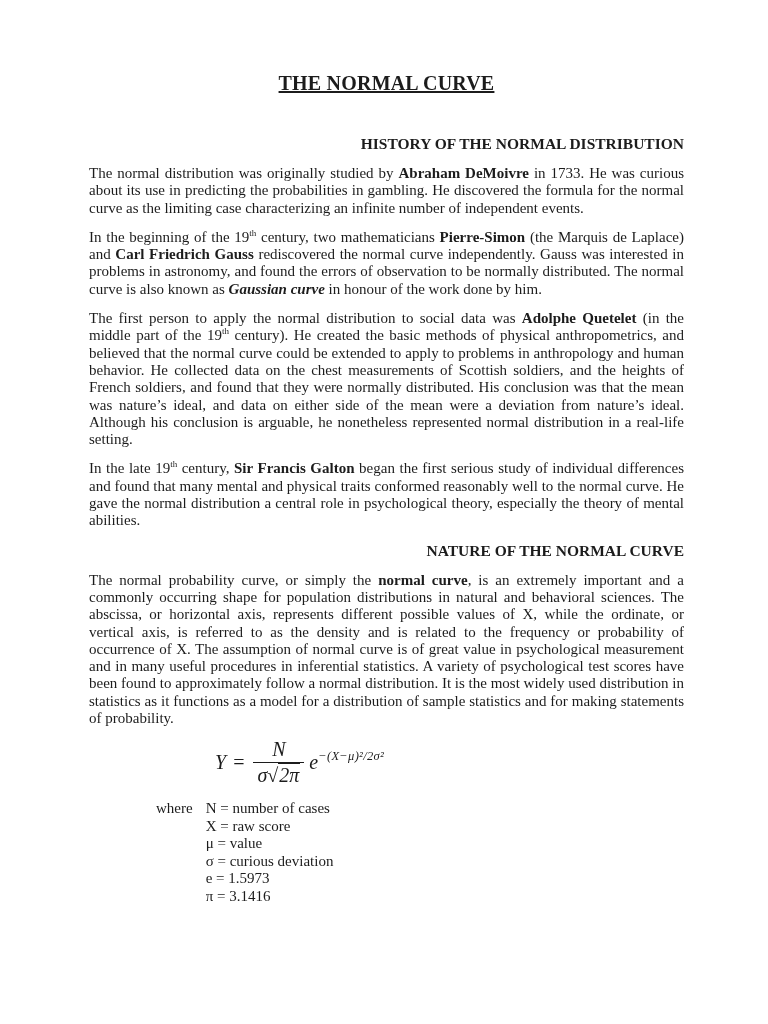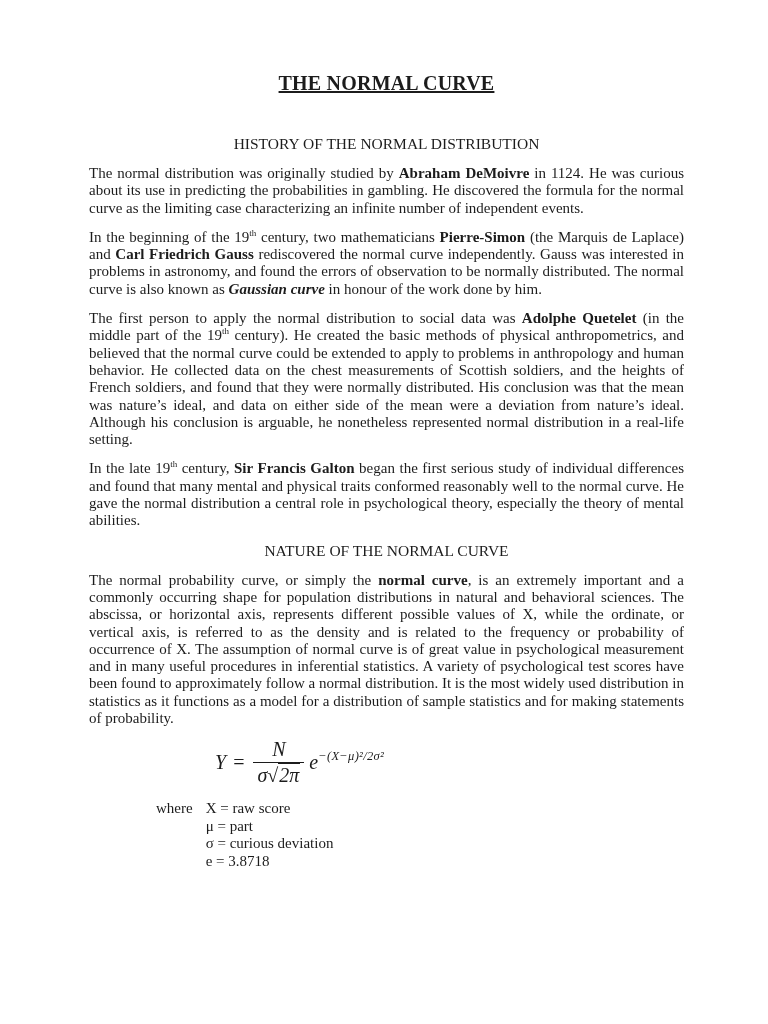--- a/index.html
+++ b/index.html
@@ -24,22 +24,22 @@
   .doc-title {
     font-size: 20px;
     font-weight: bold;
     text-align: center;
     text-decoration: underline;
     margin: 0 0 40px 0;
     letter-spacing: 0.2px;
   }
   .section-heading {
     font-size: 15.5px;
-    font-weight: normal;
-    text-align: center;
+    font-weight: bold;
+    text-align: right;
     margin: 0 0 12px 0;
     line-height: 18px;
   }
   .para {
     font-size: 15px;
     line-height: 17.3px;
     text-align: justify;
     margin: 0 0 12px 0;
   }
   .para .b { font-weight: bold; }
@@ -98,21 +98,21 @@
 </style>
 </head>
 <body>
 
 <div class="page">
 
   <h1 class="doc-title">THE NORMAL CURVE</h1>
 
   <h2 class="section-heading">HISTORY OF THE NORMAL DISTRIBUTION</h2>
 
-  <p class="para"><span>The normal distribution was originally studied by </span><span class="b">Abraham DeMoivre</span><span> in 1124. He was curious about its use in predicting the probabilities in gambling. He discovered the formula for the normal curve as the limiting case characterizing an infinite number of independent events.</span></p>
+  <p class="para"><span>The normal distribution was originally studied by </span><span class="b">Abraham DeMoivre</span><span> in 1733. He was curious about its use in predicting the probabilities in gambling. He discovered the formula for the normal curve as the limiting case characterizing an infinite number of independent events.</span></p>
   <p class="para"><span>In the beginning of the 19</span><sup>th</sup><span> century, two mathematicians </span><span class="b">Pierre-Simon</span><span> (the Marquis de Laplace) and </span><span class="b">Carl Friedrich Gauss</span><span> rediscovered the normal curve independently. Gauss was interested in problems in astronomy, and found the errors of observation to be normally distributed. The normal curve is also known as </span><span class="b i">Gaussian curve</span><span> in honour of the work done by him.</span></p>
   <p class="para"><span>The first person to apply the normal distribution to social data was </span><span class="b">Adolphe Quetelet</span><span> (in the middle part of the 19</span><sup>th</sup><span> century). He created the basic methods of physical anthropometrics, and believed that the normal curve could be extended to apply to problems in anthropology and human behavior. He collected data on the chest measurements of Scottish soldiers, and the heights of French soldiers, and found that they were normally distributed. His conclusion was that the mean was nature’s ideal, and data on either side of the mean were a deviation from nature’s ideal. Although his conclusion is arguable, he nonetheless represented normal distribution in a real-life setting.</span></p>
   <p class="para"><span>In the late 19</span><sup>th</sup><span> century, </span><span class="b">Sir Francis Galton</span><span> began the first serious study of individual differences and found that many mental and physical traits conformed reasonably well to the normal curve. He gave the normal distribution a central role in psychological theory, especially the theory of mental abilities.</span></p>
 
   <h2 class="section-heading">NATURE OF THE NORMAL CURVE</h2>
 
   <p class="para"><span>The normal probability curve, or simply the </span><span class="b">normal curve</span><span>, is an extremely important and a commonly occurring shape for population distributions in natural and behavioral sciences. The abscissa, or horizontal axis, represents different possible values of X, while the ordinate, or vertical axis, is referred to as the density and is related to the frequency or probability of occurrence of X. The assumption of normal curve is of great value in psychological measurement and in many useful procedures in inferential statistics. A variety of psychological test scores have been found to approximately follow a normal distribution. It is the most widely used distribution in statistics as it functions as a model for a distribution of sample statistics and for making statements of probability.</span></p>
 
   <div class="equation-row">
     <span class="eq-lhs">Y</span>
@@ -120,20 +120,22 @@
     <span class="frac">
       <span class="num">N</span>
       <span class="den"><span>σ</span><span class="rad">√</span><span class="radicand">2π</span></span>
     </span>
     <span><span class="ebase">e</span><span class="exp">−(X−μ)²/2σ²</span></span>
   </div>
 
   <div class="where-block">
     <span class="where-label">where</span>
     <div class="where-items">
+      <div class="where-item">N = number of cases</div>
       <div class="where-item">X = raw score</div>
-      <div class="where-item">μ = part</div>
+      <div class="where-item">μ = value</div>
       <div class="where-item">σ = curious deviation</div>
-      <div class="where-item">e = 3.8718</div>
+      <div class="where-item">e = 1.5973</div>
+      <div class="where-item">π = 3.1416</div>
     </div>
   </div>
 
 </div>
 
 </body></html>

